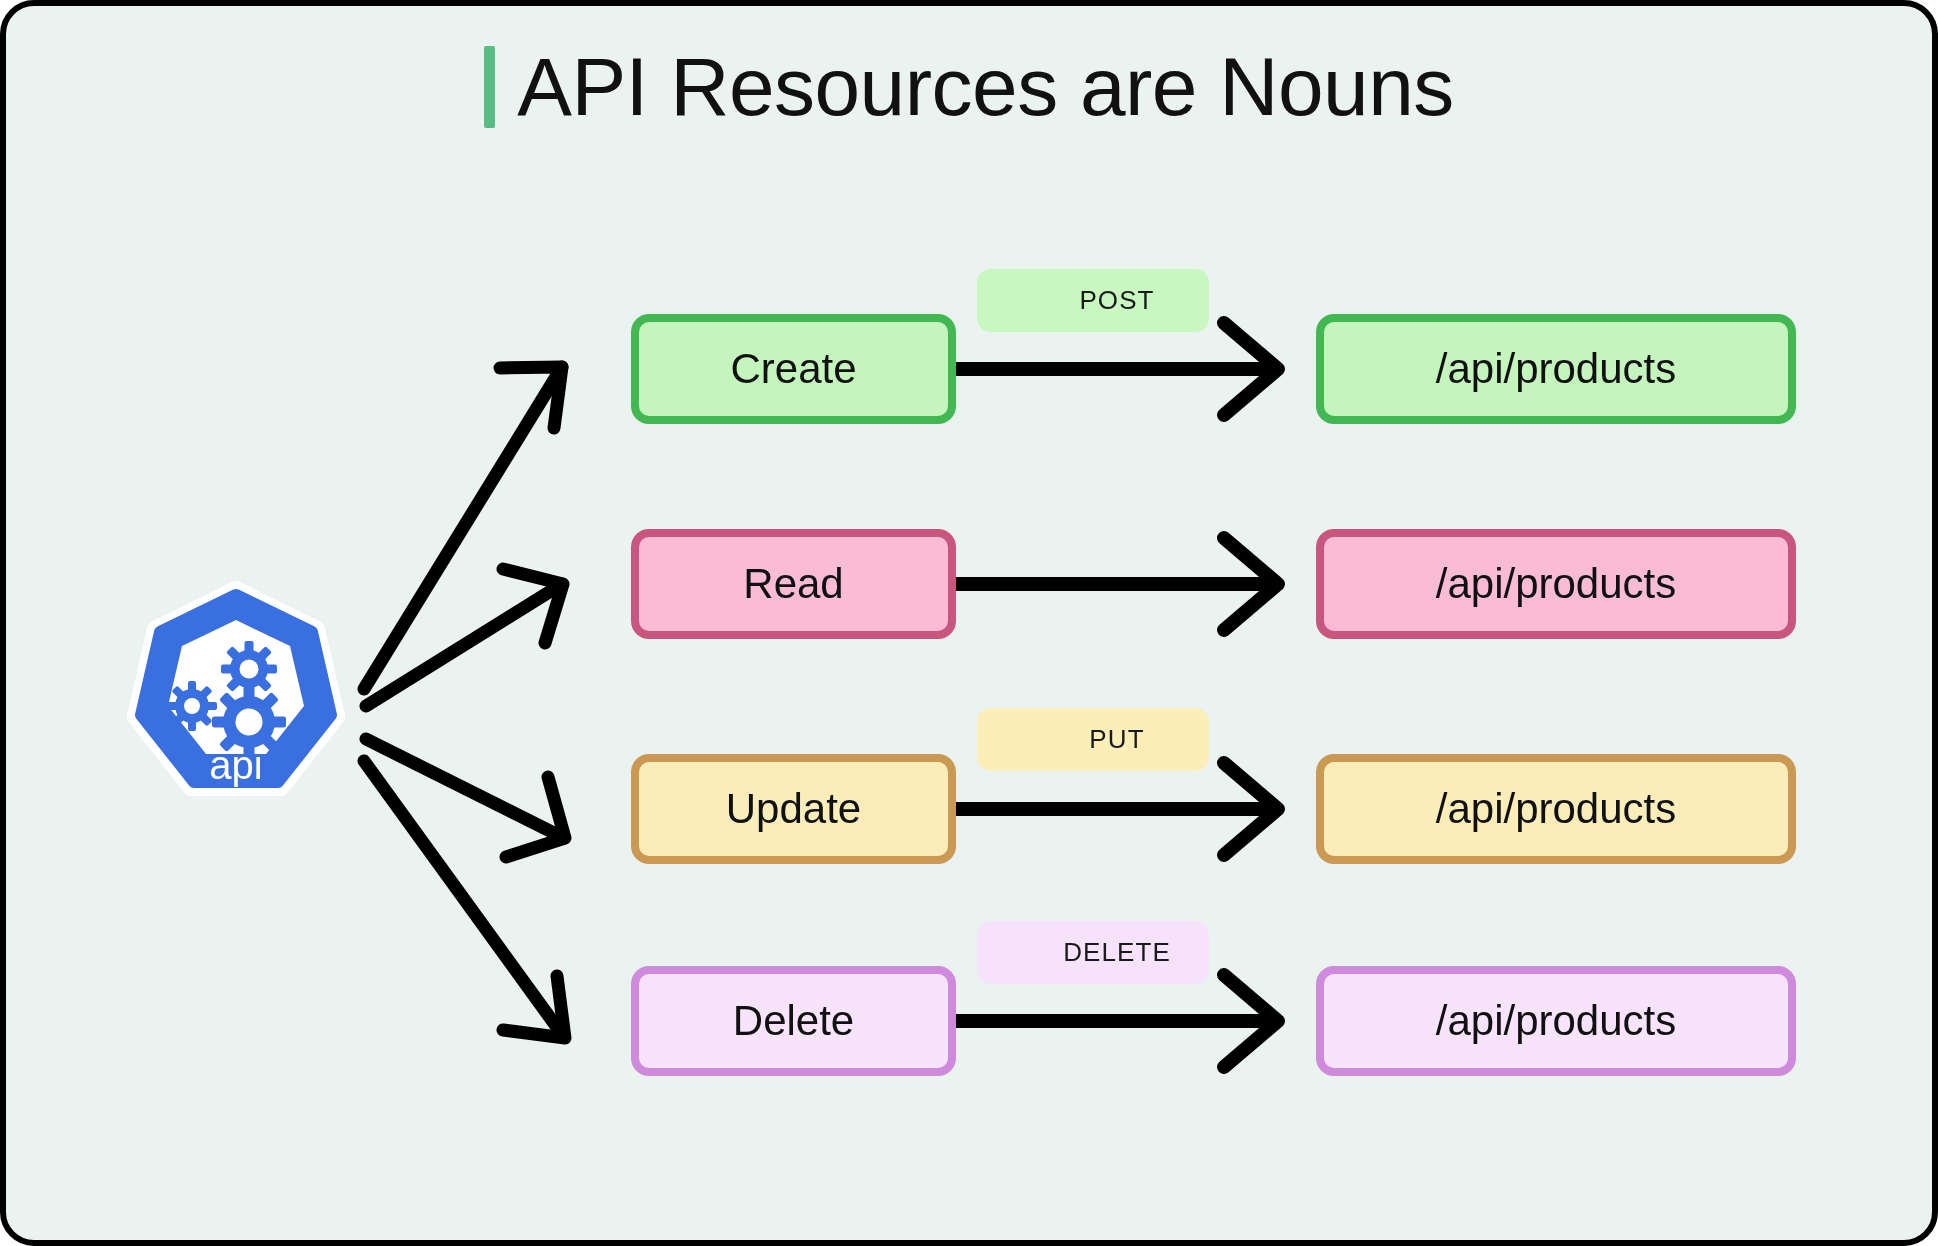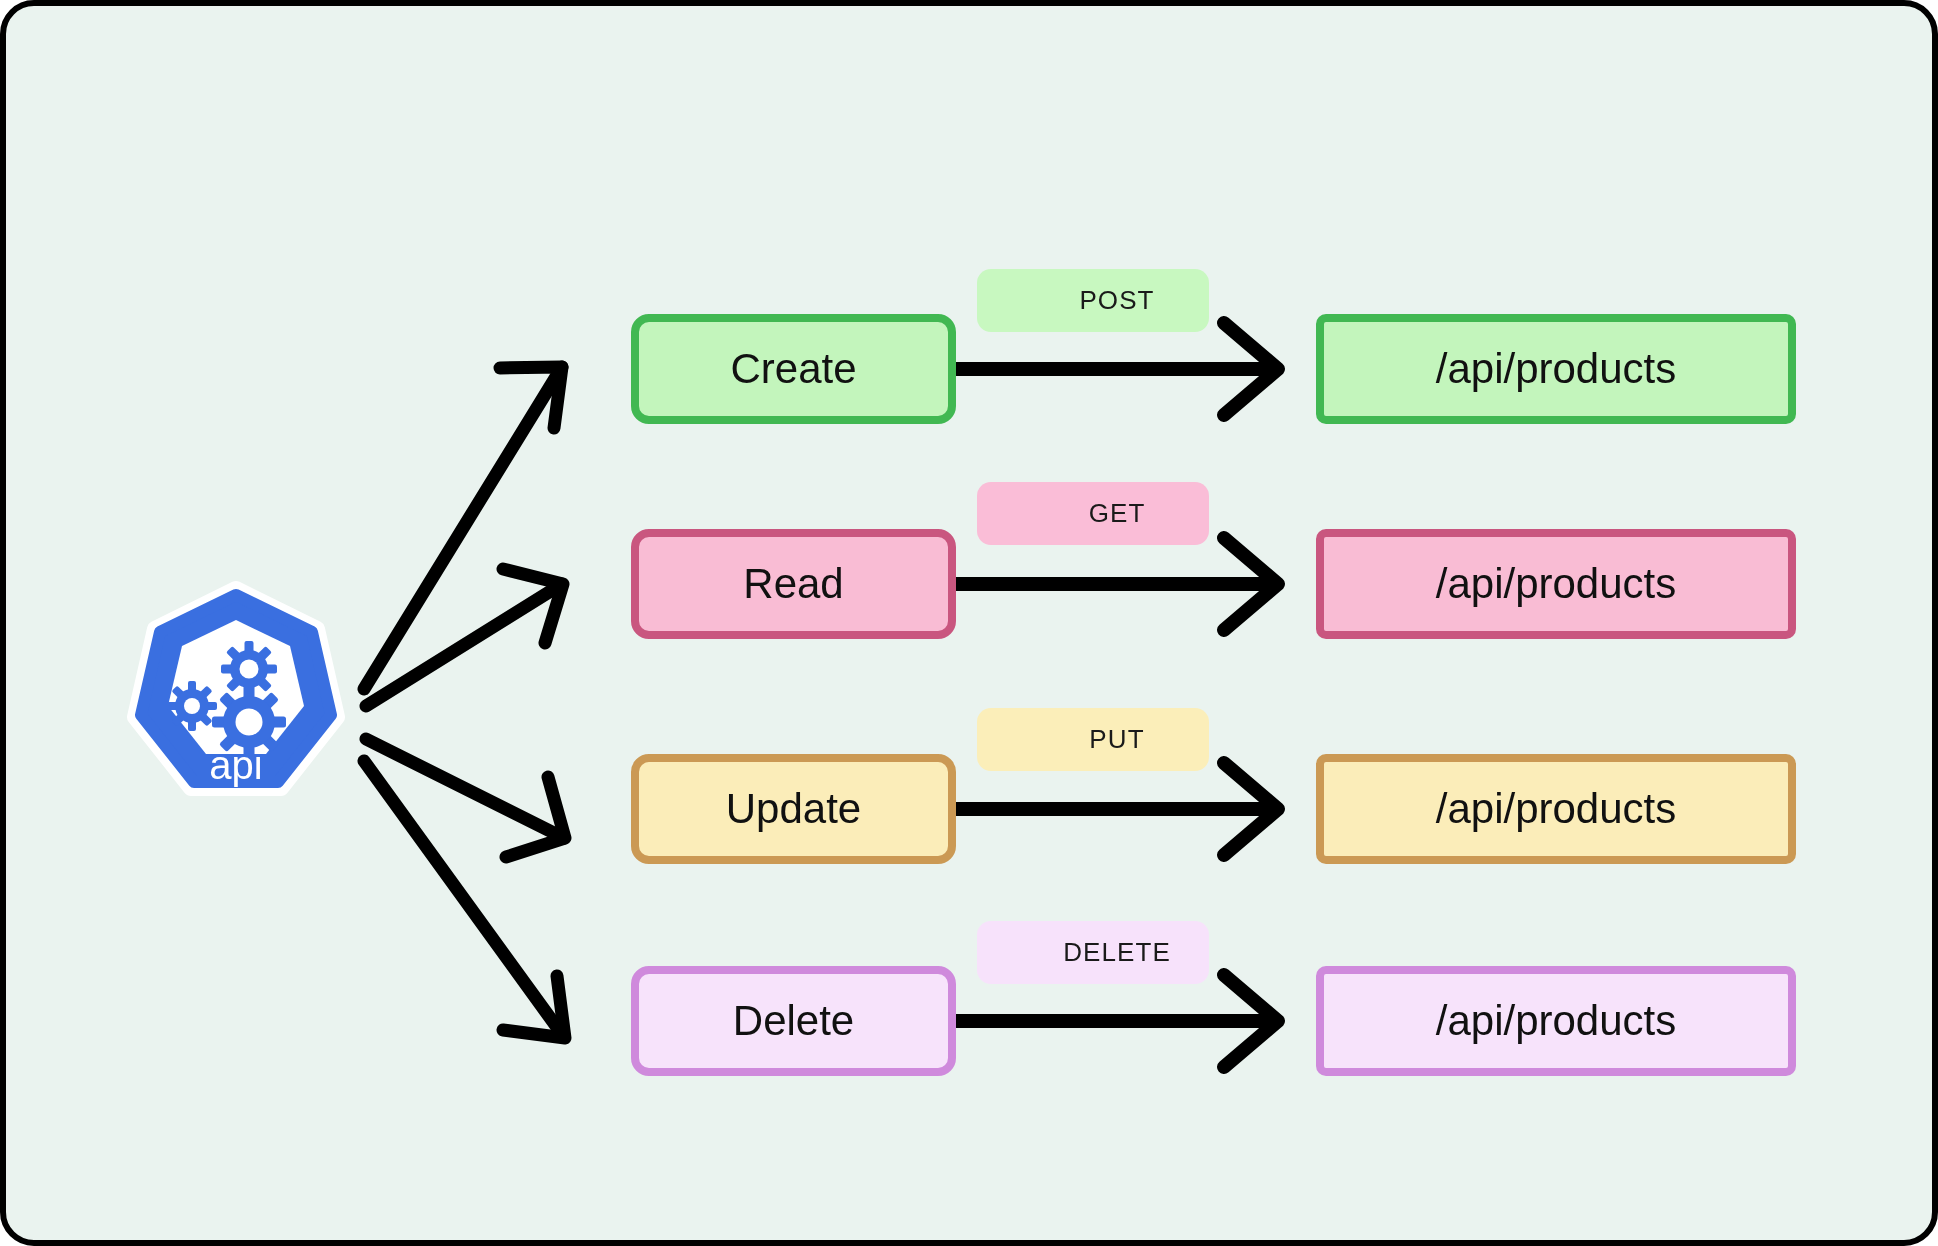--- a/index.html
+++ b/index.html
@@ -78,21 +78,20 @@
   .verb-node {
     left: 578px;
     width: 325px;
     height: 110px;
     margin-left: 47px;
   }
   .endpoint-node {
     left: 1310px;
     width: 480px;
     height: 110px;
-    border-radius: 10px;
   }
 
   
   .method-pill {
     position: absolute;
     box-sizing: border-box;
     display: flex;
     align-items: center;
     justify-content: center;
     width: 232px;
@@ -102,20 +101,26 @@
     letter-spacing: 1.1px;
     color: #1a1a1a;
     padding-left: 48px;
   }
 </style>
 </head>
 <body>
 
 <div id="canvas">
 
+  <div id="title-wrap">
+    <div id="title-row">
+      <div id="title-accent"></div>
+      <div id="title-text">API Resources are Nouns</div>
+    </div>
+  </div>
 
   <svg id="overlay" viewBox="0 0 1938 1246">
     <defs>
       <clipPath id="hepta-clip">
         <path d="M230 592 L301 627 L318 704 L269 766 L190 766 L141 704 L158 627 Z"></path>
       </clipPath>
     </defs>
 
     <g>
 
@@ -221,23 +226,20 @@
   <div class="node verb-node" style="top:523px; background:#f9bcd4; border-color:#c9567f;">
     <span>Read</span>
   </div>
   <div class="node verb-node" style="top:960px; background:#f7e3fb; border-color:#cf8adc;">
     <span>Delete</span>
   </div>
 
   <div class="method-pill" style="left:971px; top:263px; background:#c8f8c0;">
     <span>POST</span>
   </div>
-  <div class="method-pill" style="left:971px; top:476px; background:#fabdd7;">
-    <span>GET</span>
-  </div>
   <div class="method-pill" style="left:971px; top:702px; background:#fbeeb9;text-align:right;">
     <span>PUT</span>
   </div>
   <div class="method-pill" style="left:971px; top:915px; background:#f7e2fb;">
     <span>DELETE</span>
   </div>
 
   <div class="node endpoint-node" style="top:308px; background:#c3f5bc; border-color:#41b852;">
     <span>/api/products</span>
   </div>

